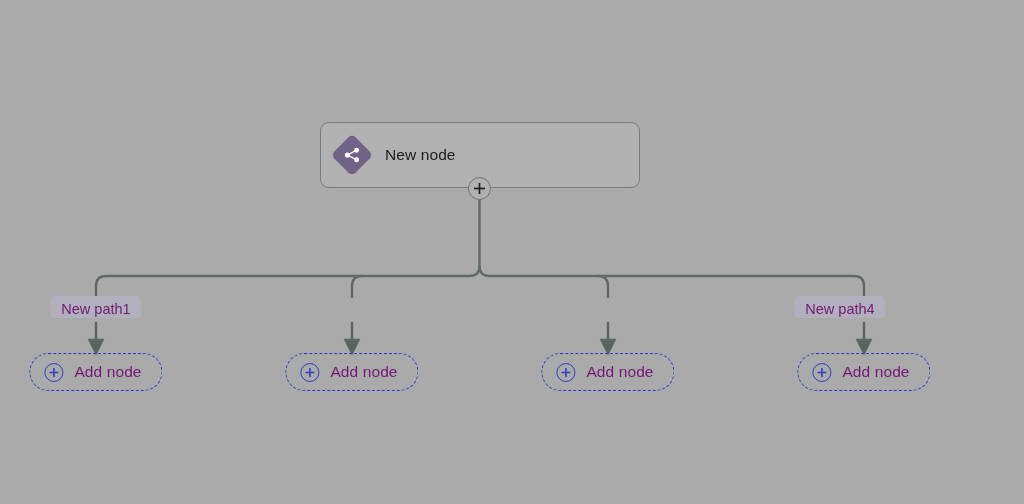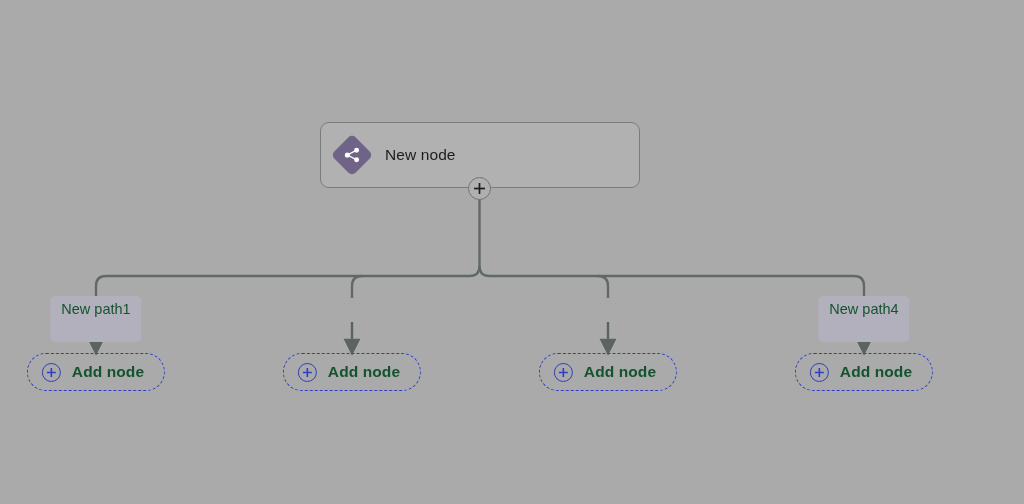--- a/index.html
+++ b/index.html
@@ -85,23 +85,23 @@
   }
   .plus-handle svg { display: block; }
 
   
   .path-label {
     position: absolute;
     transform: translateX(-50%);
     top: 296px;
     background: #b3b0bd;
     border-radius: 5px;
-    padding: 5px 11px 24px;
+    padding: 5px 11px 0;
     font-size: 14.5px;
-    color: #14532d;
+    color: #701a75;
     white-space: nowrap;
     line-height: 1.15;
   }
 
   
   .add-node {
     position: absolute;
     transform: translateX(-50%);
     top: 353px;
     height: 38px;
@@ -121,22 +121,22 @@
     border: 1.7px solid #2d3ec7;
     border-radius: 50%;
     box-sizing: border-box;
     display: flex;
     align-items: center;
     justify-content: center;
     margin-right: 11px;
   }
   .add-node .add-label {
     font-size: 15.5px;
-    font-weight: bold;
-    color: #14532d;
+    font-weight: normal;
+    color: #701a75;
     white-space: nowrap;
     letter-spacing: 0.1px;
   }
 </style>
 </head>
 <body>
 
 <div id="canvas">
 
   <svg id="edges" viewBox="0 0 1024 504" width="1024" height="504">
@@ -209,21 +209,21 @@
   <div class="add-node" style="left:608px">
     <span class="plus-circle">
       <svg width="11" height="11" viewBox="0 0 11 11" aria-hidden="true">
         <line x1="5.5" y1="1" x2="5.5" y2="10" stroke="#2d3ec7" stroke-width="1.6"></line>
         <line x1="1" y1="5.5" x2="10" y2="5.5" stroke="#2d3ec7" stroke-width="1.6"></line>
       </svg>
     </span>
     <span class="add-label">Add node</span>
   </div>
 
-  <div class="path-label" style="left:864px">New path4</div>
+  <div class="path-label" style="left:840px">New path4</div>
   <div class="add-node" style="left:864px">
     <span class="plus-circle">
       <svg width="11" height="11" viewBox="0 0 11 11" aria-hidden="true">
         <line x1="5.5" y1="1" x2="5.5" y2="10" stroke="#2d3ec7" stroke-width="1.6"></line>
         <line x1="1" y1="5.5" x2="10" y2="5.5" stroke="#2d3ec7" stroke-width="1.6"></line>
       </svg>
     </span>
     <span class="add-label">Add node</span>
   </div>
 

